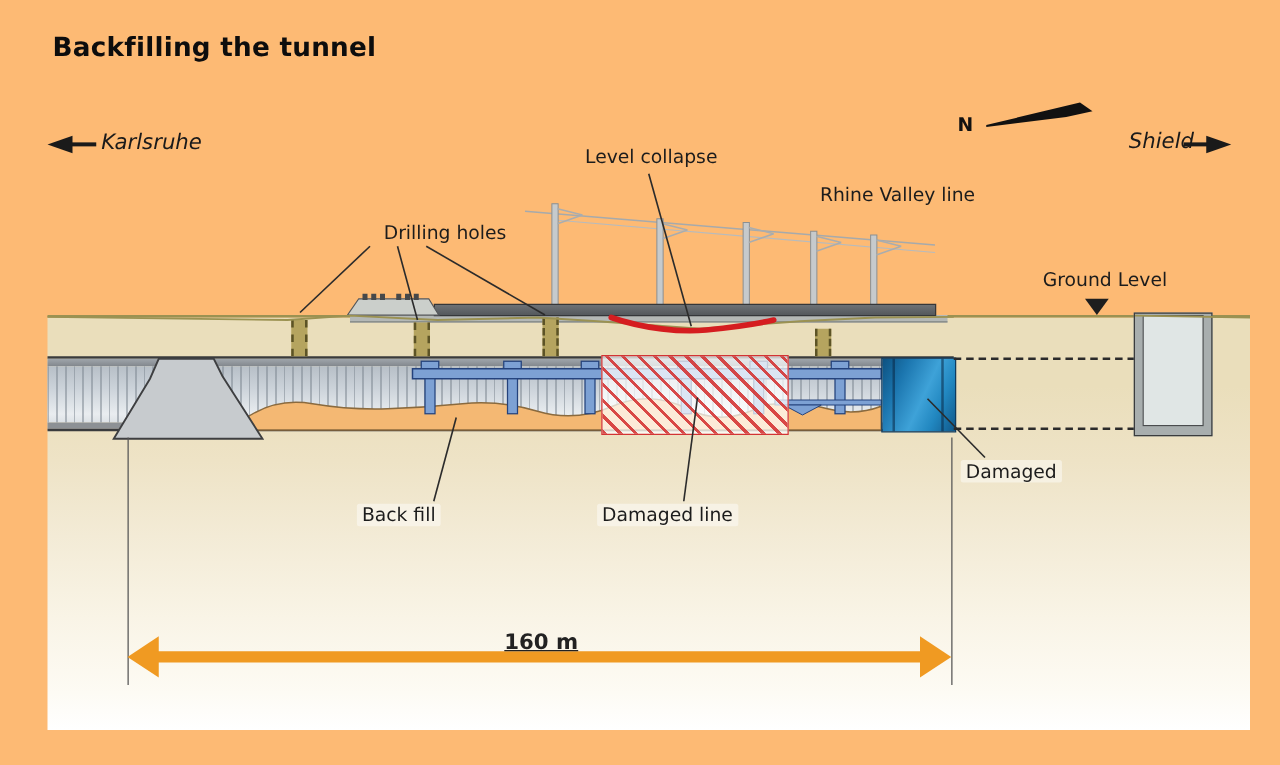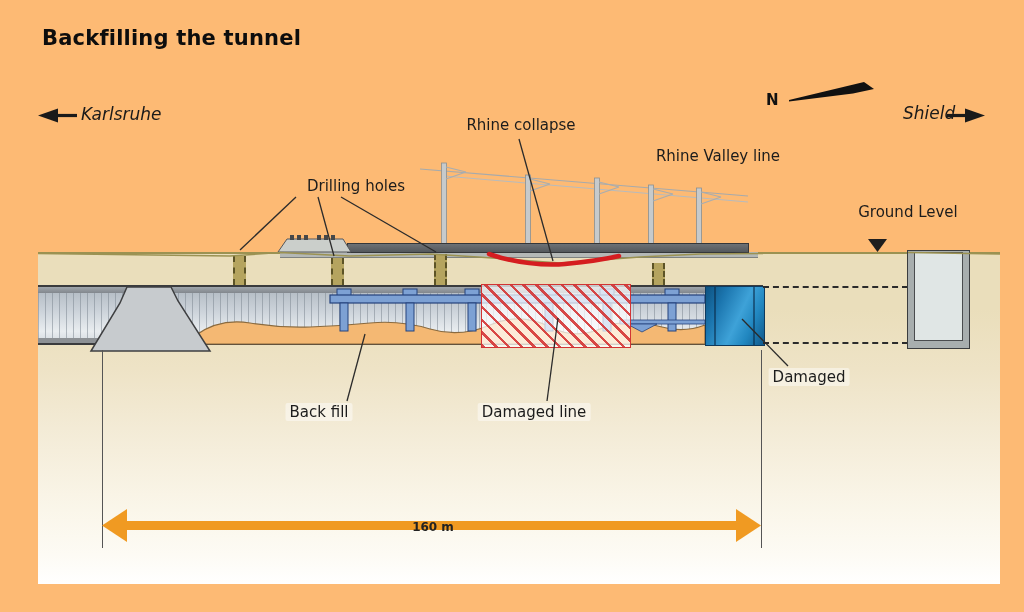--- a/index.html
+++ b/index.html
@@ -11,25 +11,25 @@
   #title{left:42px;top:26px;font-size:21px;font-weight:bold;letter-spacing:.2px;color:#0d0d0d;}
   .dir-label{font-style:italic;font-size:17px;color:#1a1a1a;font-family:"DejaVu Sans","Liberation Sans",sans-serif;}
   #karlsruhe-label{left:81px;top:104px;}
   #basel-label{left:903px;top:103px;}
   #north-label{left:766px;top:91px;font-size:15px;font-weight:bold;color:#111;}
   .lbl{font-size:15px;white-space:nowrap;transform:translateX(-50%);}
   .lbl.halo{background:rgba(255,255,255,.45);padding:0 4px;border-radius:2px;}
   #lbl-ground-collapse{left:521px;top:116px;}
   #lbl-rhine-valley{left:718px;top:147px;}
   #lbl-drilling-holes{left:356px;top:177px;}
-  #lbl-ground-level{left:884px;top:203px;margin-left:24px;}
+  #lbl-ground-level{left:884px;top:215px;}
   #lbl-shield{left:809px;top:368px;}
   #lbl-back-fill{left:319px;top:403px;}
   #lbl-damaged-area{left:534px;top:403px;}
-  #lbl-dim{left:433px;top:520px;font-size:12px;font-weight:bold;color:#222;}
+  #lbl-dim{left:433px;top:504px;font-size:17px;font-weight:bold;color:#222;text-decoration:underline;}
 
   
   #ground{
     left:38px;top:252px;width:962px;height:330px;
     border-top:2px solid var(--surface_line,#9b9252);
     background:linear-gradient(180deg,#eadebb 0px,#eadebb 55px,#eee3c6 115px,#f3ebd6 175px,#f9f4e6 240px,#fdfbf4 300px,#ffffff 330px);
   }
 
   
   #track-subband{left:280px;top:252px;width:478px;height:5px;background:#b4b8b6;border-bottom:1px solid #7e8280;}
@@ -212,21 +212,21 @@
       <polygon points="102,525.5 127,509 127,542"></polygon>
       <polygon points="761,525.5 736,509 736,542"></polygon>
     </g>
   </svg>
 
   <div class="abs" id="title">Backfilling the tunnel</div>
   <div class="abs dir-label" id="karlsruhe-label">Karlsruhe</div>
   <div class="abs dir-label" id="basel-label">Shield</div>
   <div class="abs" id="north-label">N</div>
 
-  <div class="abs lbl" id="lbl-ground-collapse">Rhine collapse</div>
+  <div class="abs lbl" id="lbl-ground-collapse">Level collapse</div>
   <div class="abs lbl" id="lbl-rhine-valley">Rhine Valley line</div>
   <div class="abs lbl" id="lbl-drilling-holes">Drilling holes</div>
   <div class="abs lbl" id="lbl-ground-level">Ground Level</div>
   <div class="abs lbl halo" id="lbl-shield">Damaged</div>
   <div class="abs lbl halo" id="lbl-back-fill">Back fill</div>
   <div class="abs lbl halo" id="lbl-damaged-area">Damaged line</div>
   <div class="abs lbl" id="lbl-dim">160 m</div>
 
 </div>
 

